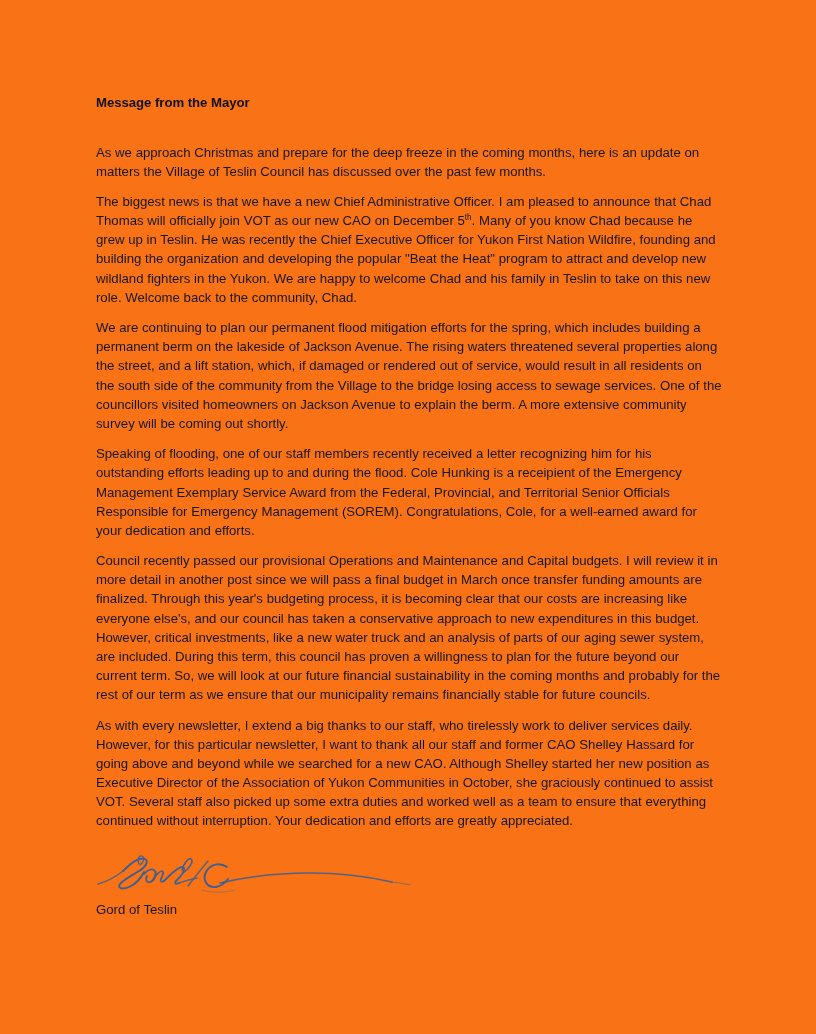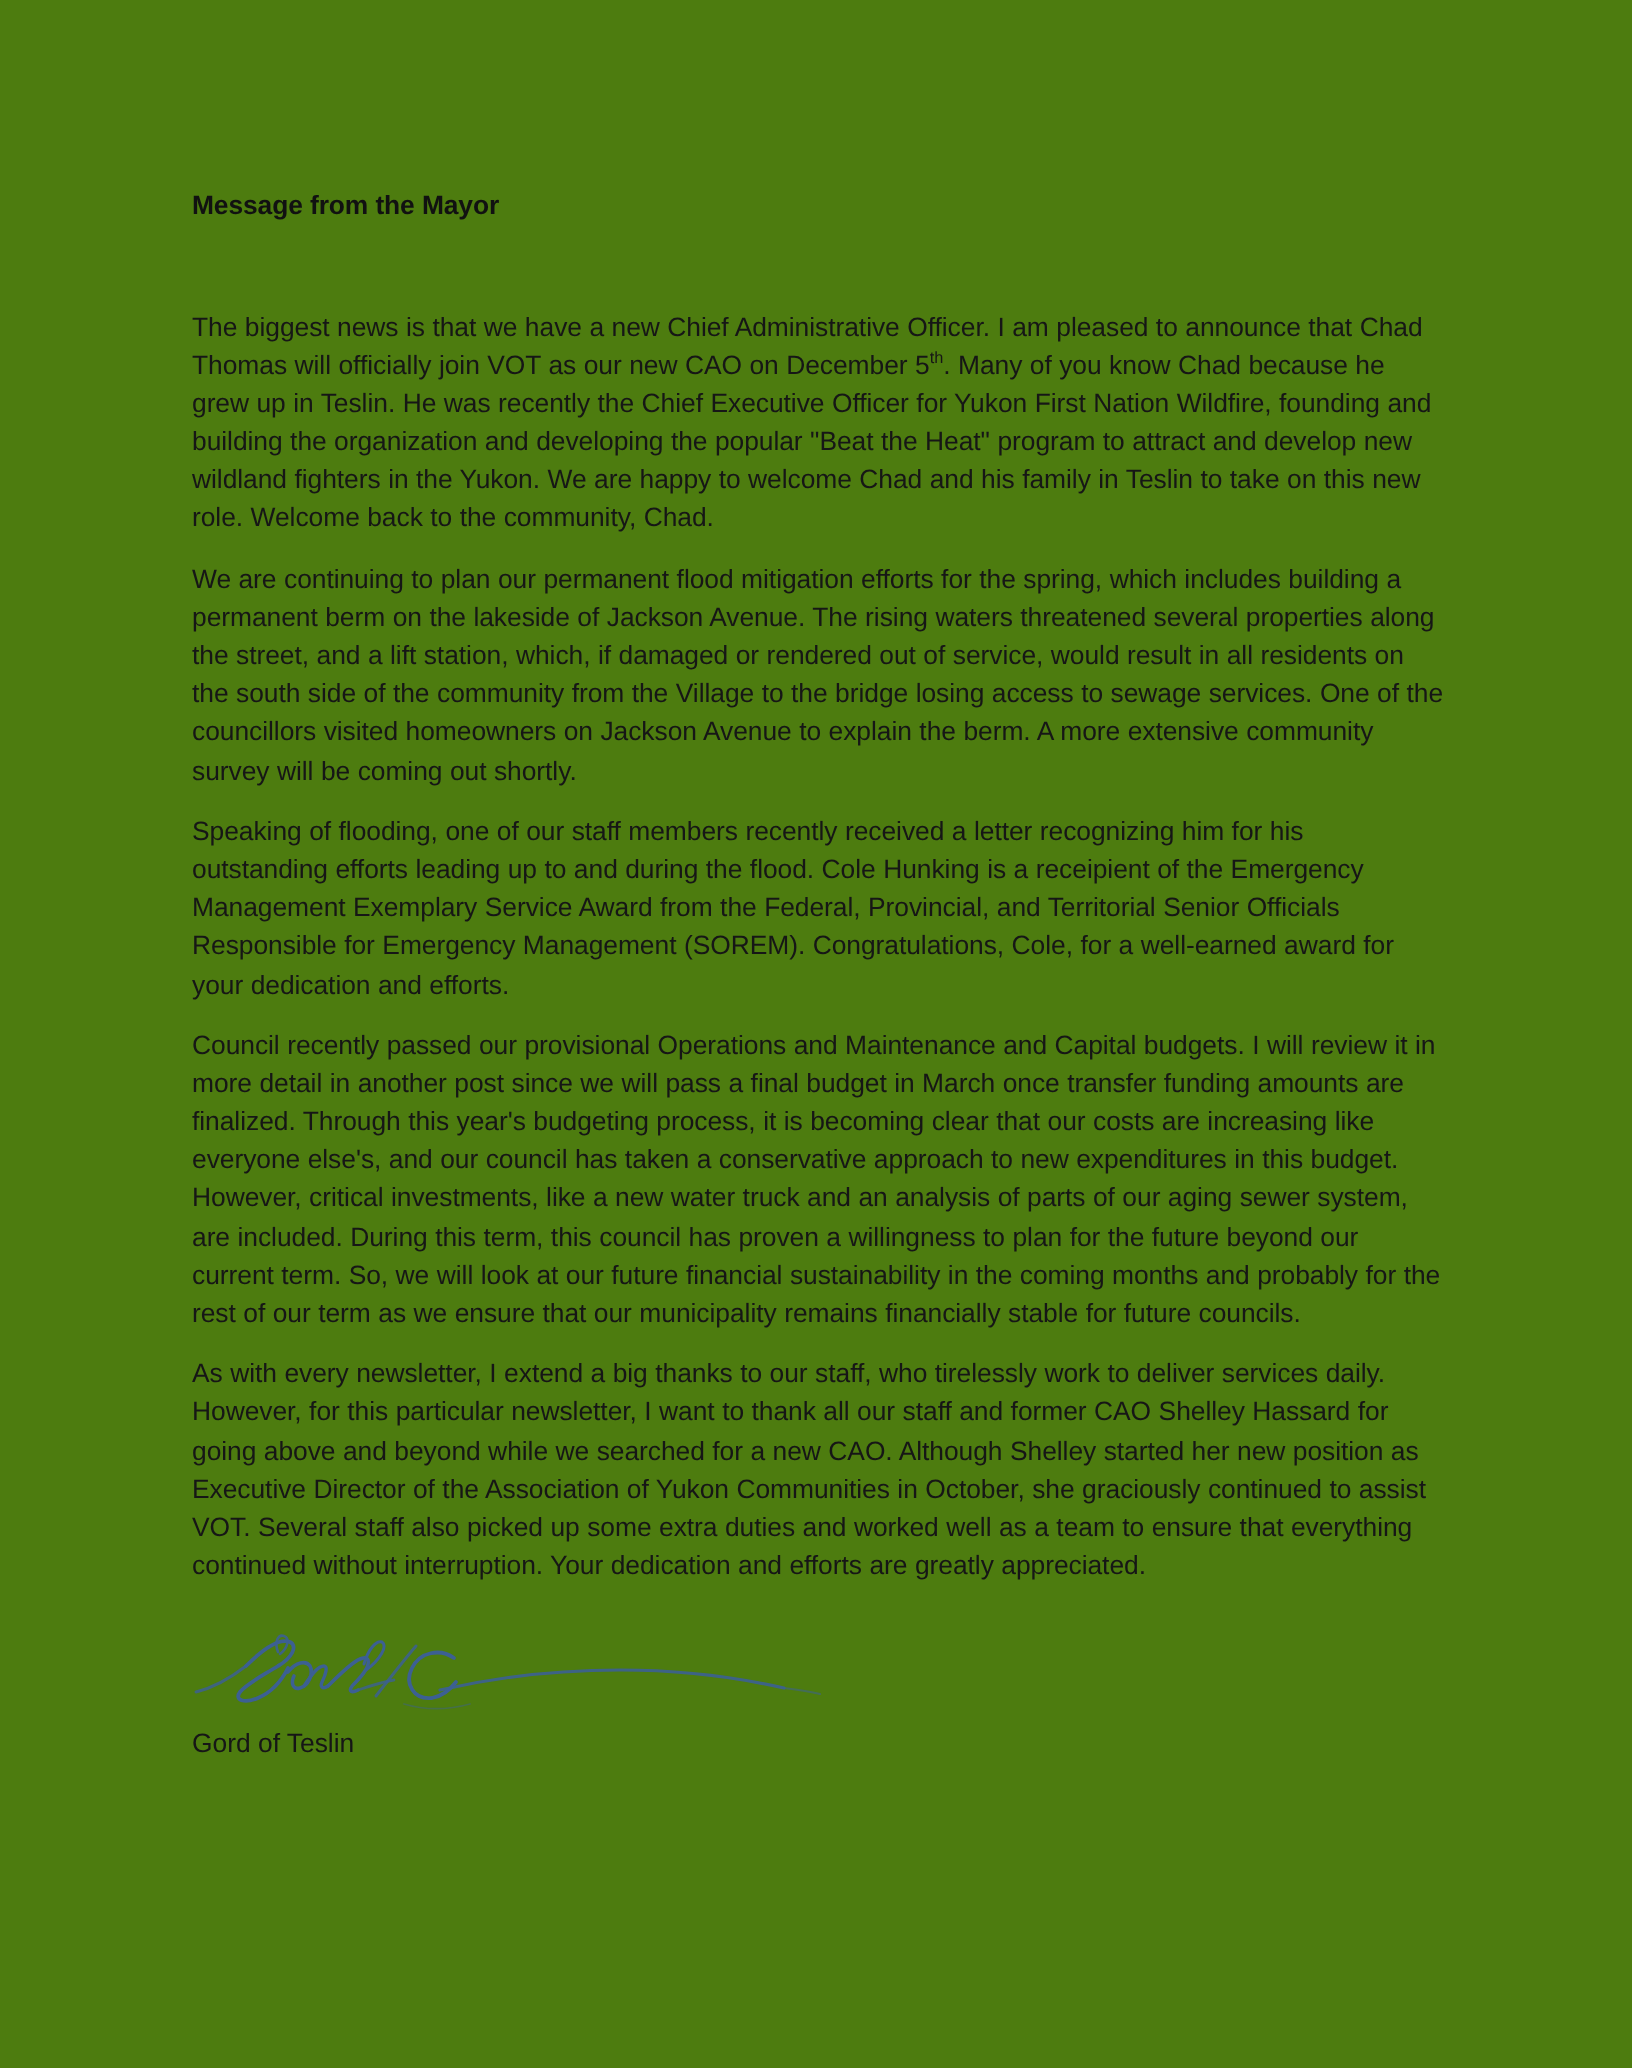--- a/index.html
+++ b/index.html
@@ -13,21 +13,21 @@
     height: 1034px;
     font-family: "Liberation Sans", sans-serif;
     color: #161616;
     -webkit-font-smoothing: antialiased;
   }
 
   .page {
     position: relative;
     width: 816px;
     height: 1034px;
-    background: #4d7c0f;
+    background: #f97316;
     box-sizing: border-box;
     overflow: hidden;
   }
 
   .content {
     position: absolute;
     left: 96px;
     top: 94px;
     width: 626px;
   }
@@ -92,20 +92,21 @@
 
 <div class="page">
   <div class="content">
 
     <div class="heading">
       <span class="heading-line">Message from the Mayor</span>
     </div>
 
     <div class="gap-title"></div>
 
+    <p class="para">As we approach Christmas and prepare for the deep freeze in the coming months, here is an update on matters the Village of Teslin Council has discussed over the past few months.</p>
     <div class="gap-para"></div>
 
     <p class="para"><span>The biggest news is that we have a new Chief Administrative Officer. I am pleased to announce that Chad Thomas will officially join VOT as our new CAO on December 5</span><sup class="ordinal">th</sup><span>.</span> <span>Many of you know Chad because he grew up in Teslin. He was recently the Chief Executive Officer for Yukon First Nation Wildfire, founding and building the organization and developing the popular "Beat the Heat" program to attract and develop new wildland fighters in the Yukon. We are happy to welcome Chad and his family in Teslin to take on this new role. Welcome back to the community, Chad.</span></p>
     <div class="gap-para"></div>
 
     <p class="para">We are continuing to plan our permanent flood mitigation efforts for the spring, which includes building a permanent berm on the lakeside of Jackson Avenue. The rising waters threatened several properties along the street, and a lift station, which, if damaged or rendered out of service, would result in all residents on the south side of the community from the Village to the bridge losing access to sewage services. One of the councillors visited homeowners on Jackson Avenue to explain the berm. A more extensive community survey will be coming out shortly.</p>
     <div class="gap-para"></div>
 
     <p class="para">Speaking of flooding, one of our staff members recently received a letter recognizing him for his outstanding efforts leading up to and during the flood. Cole Hunking is a receipient of the Emergency Management Exemplary Service Award from the Federal, Provincial, and Territorial Senior Officials Responsible for Emergency Management (SOREM). Congratulations, Cole, for a well-earned award for your dedication and efforts.</p>
     <div class="gap-para"></div>

